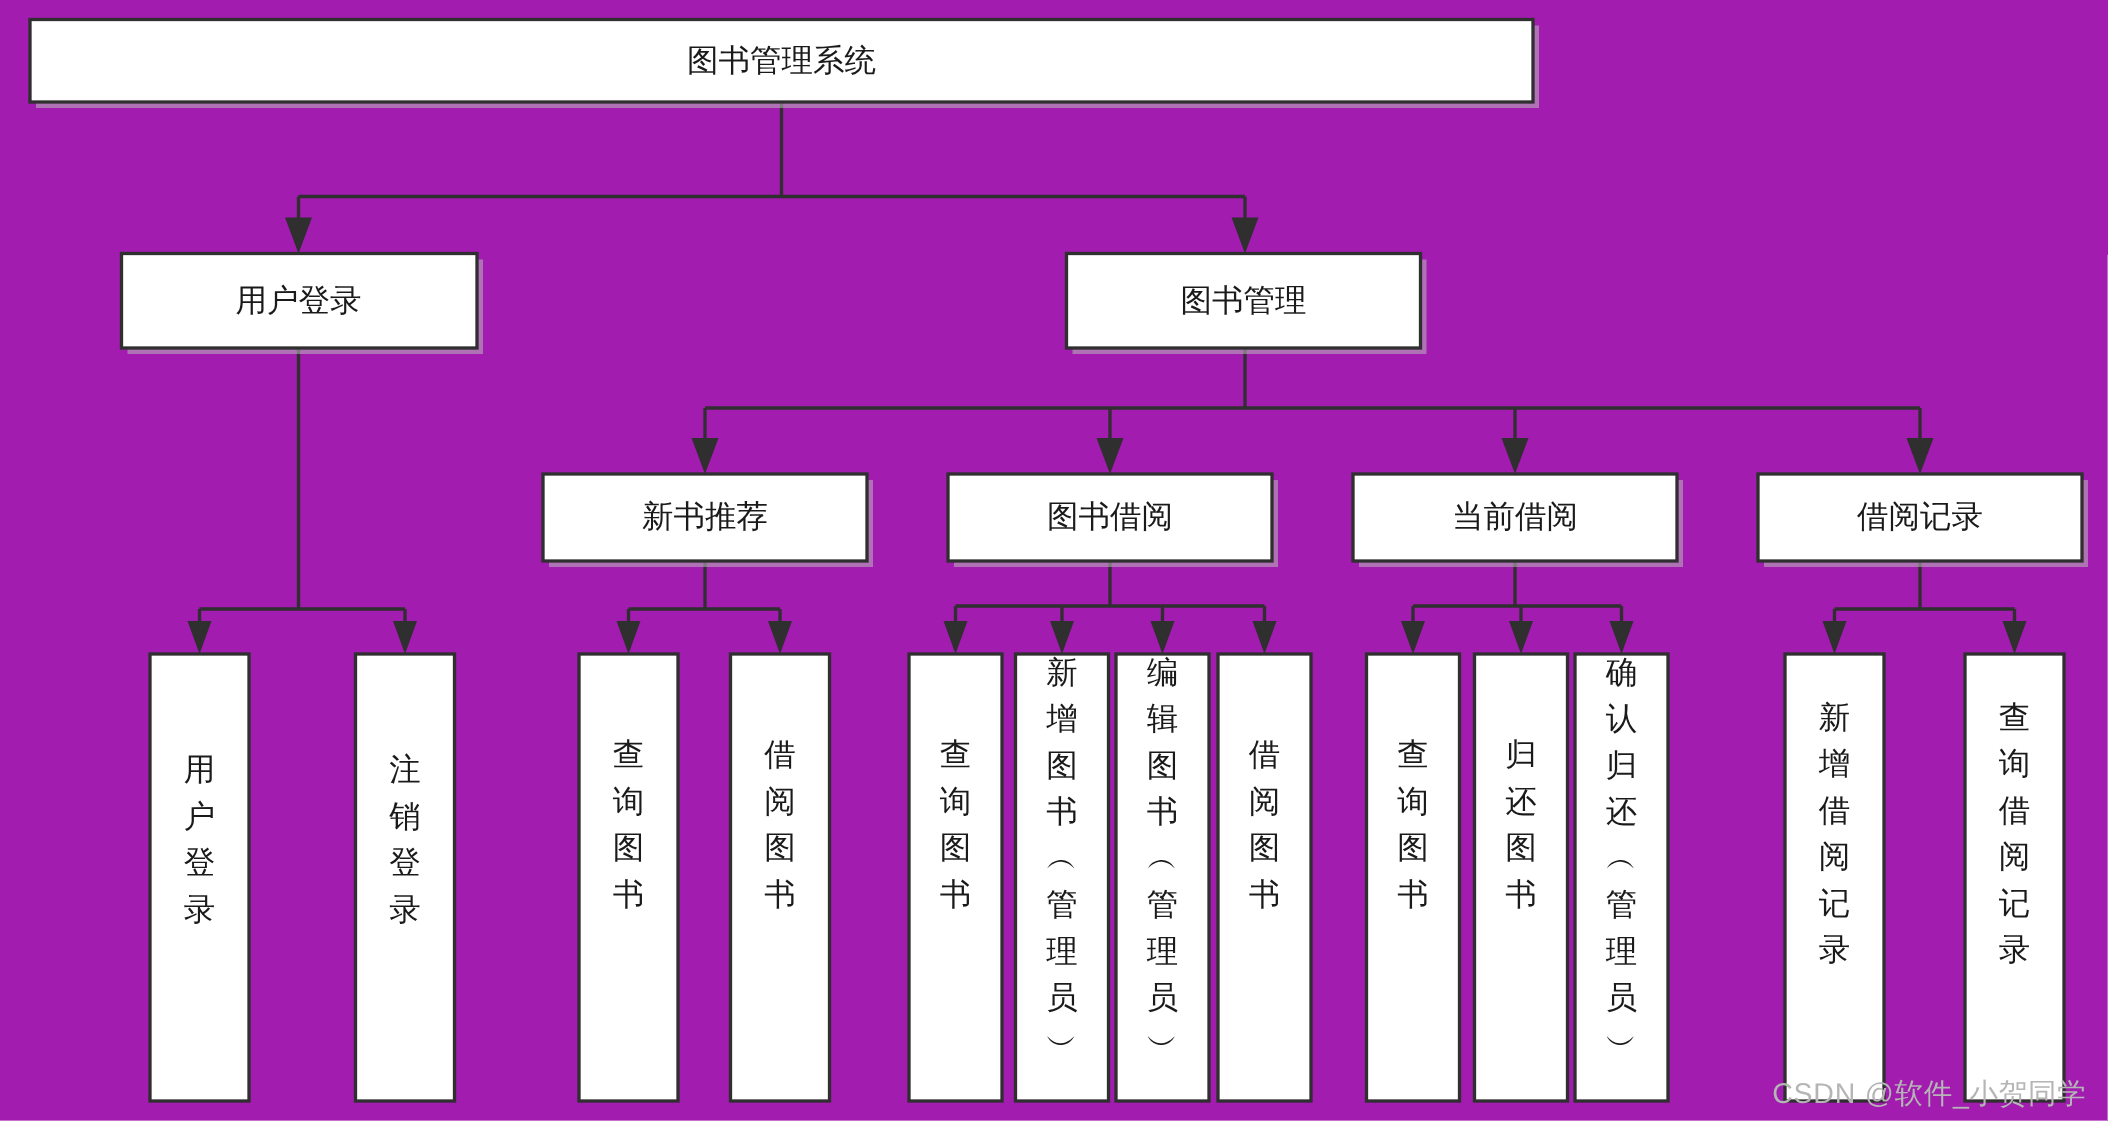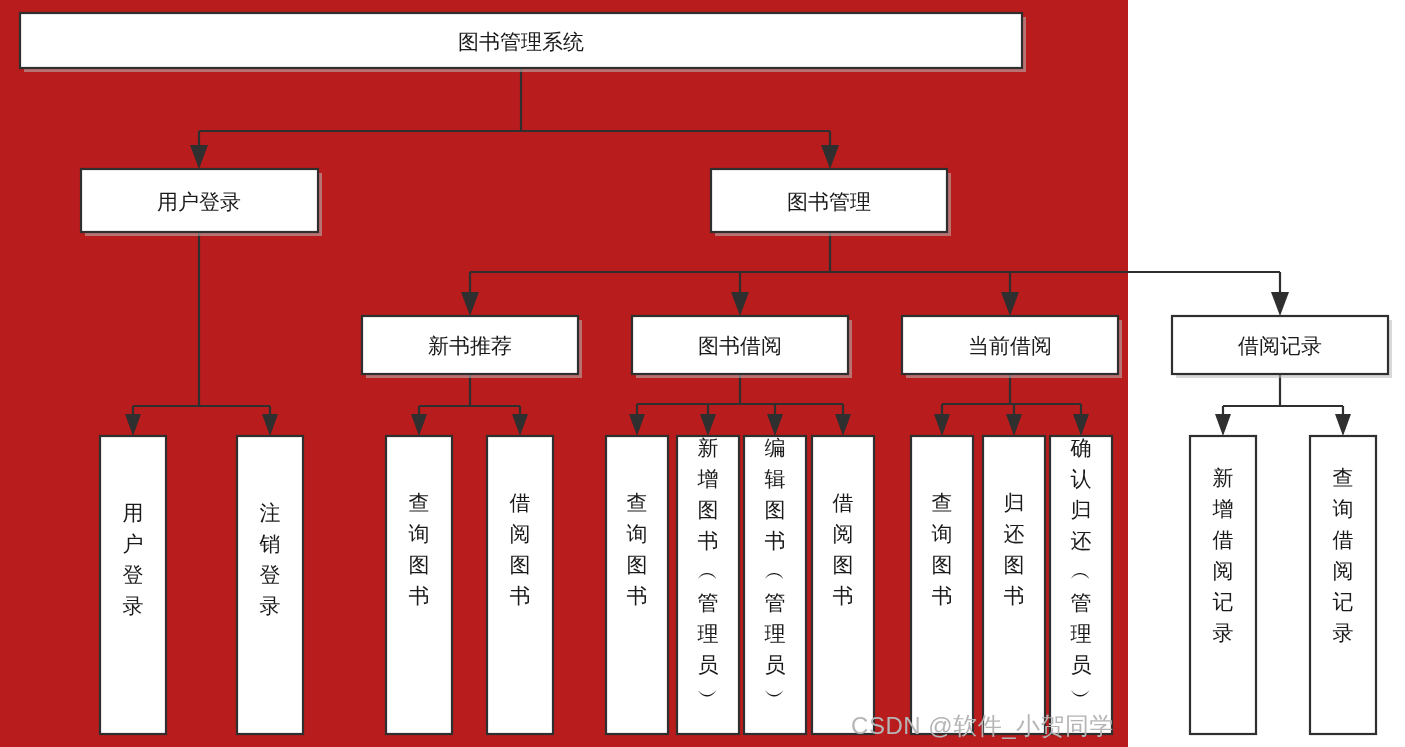--- a/index.html
+++ b/index.html
@@ -8,23 +8,23 @@
     background: #ffffff;
   }
   body {
     width: 1405px;
     height: 747px;
     font-family: "Liberation Sans", "DejaVu Sans", sans-serif;
     overflow: hidden;
   }
   #diagram-root {
     position: relative;
-    width: 1128px;
+    width: 1405px;
     height: 747px;
-    background: #b91c1c;
+    background: #a21caf;
   }
   svg#diagram-svg {
     position: absolute;
     left: 0;
     top: 0;
     width: 1405px;
     height: 747px;
     display: block;
   }
   .node-box {
@@ -56,21 +56,21 @@
     font-family: "Liberation Sans", "DejaVu Sans", sans-serif;
     font-size: 21px;
     fill: #1a1a1a;
     text-anchor: middle;
   }
   .watermark {
     position: absolute;
     right: 14px;
     bottom: 5px;
     font-family: "Liberation Sans", "DejaVu Sans", sans-serif;
-    font-size: 24px;
+    font-size: 19px;
     color: #b5b5b5;
     white-space: nowrap;
     letter-spacing: 0.5px;
   }
 </style>
 </head>
 <body>
 
 <div id="diagram-root">
 

